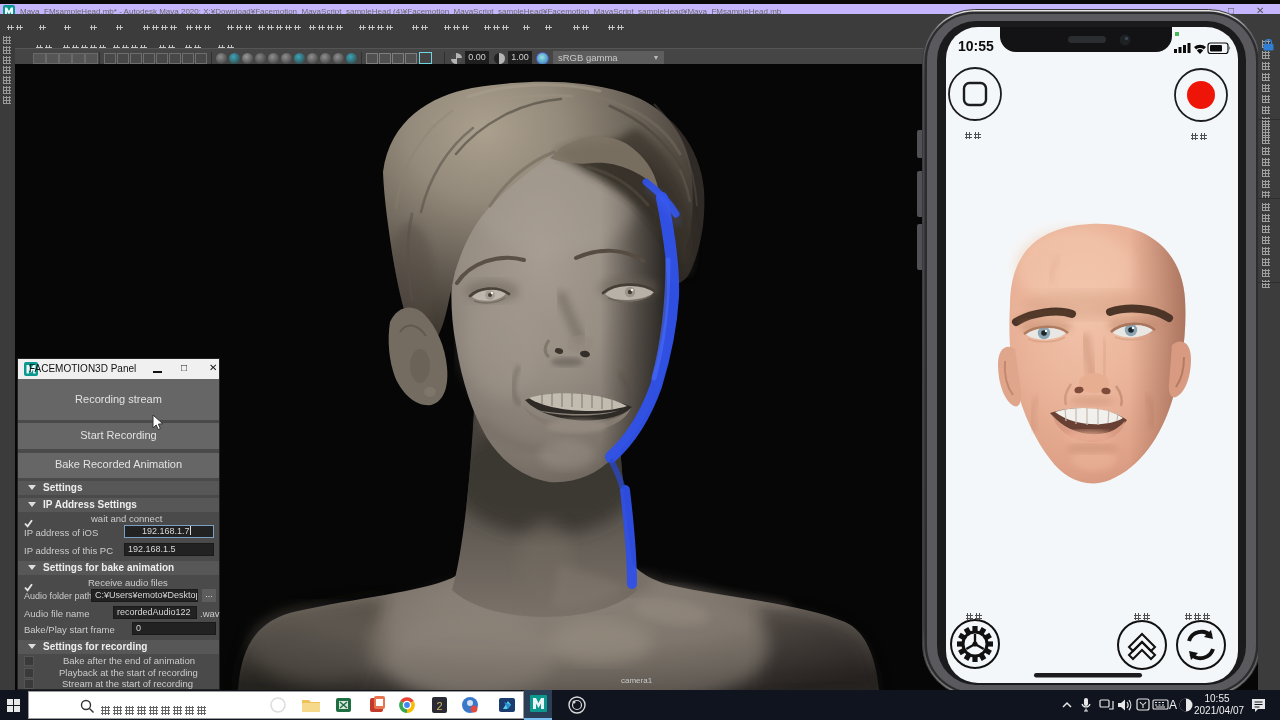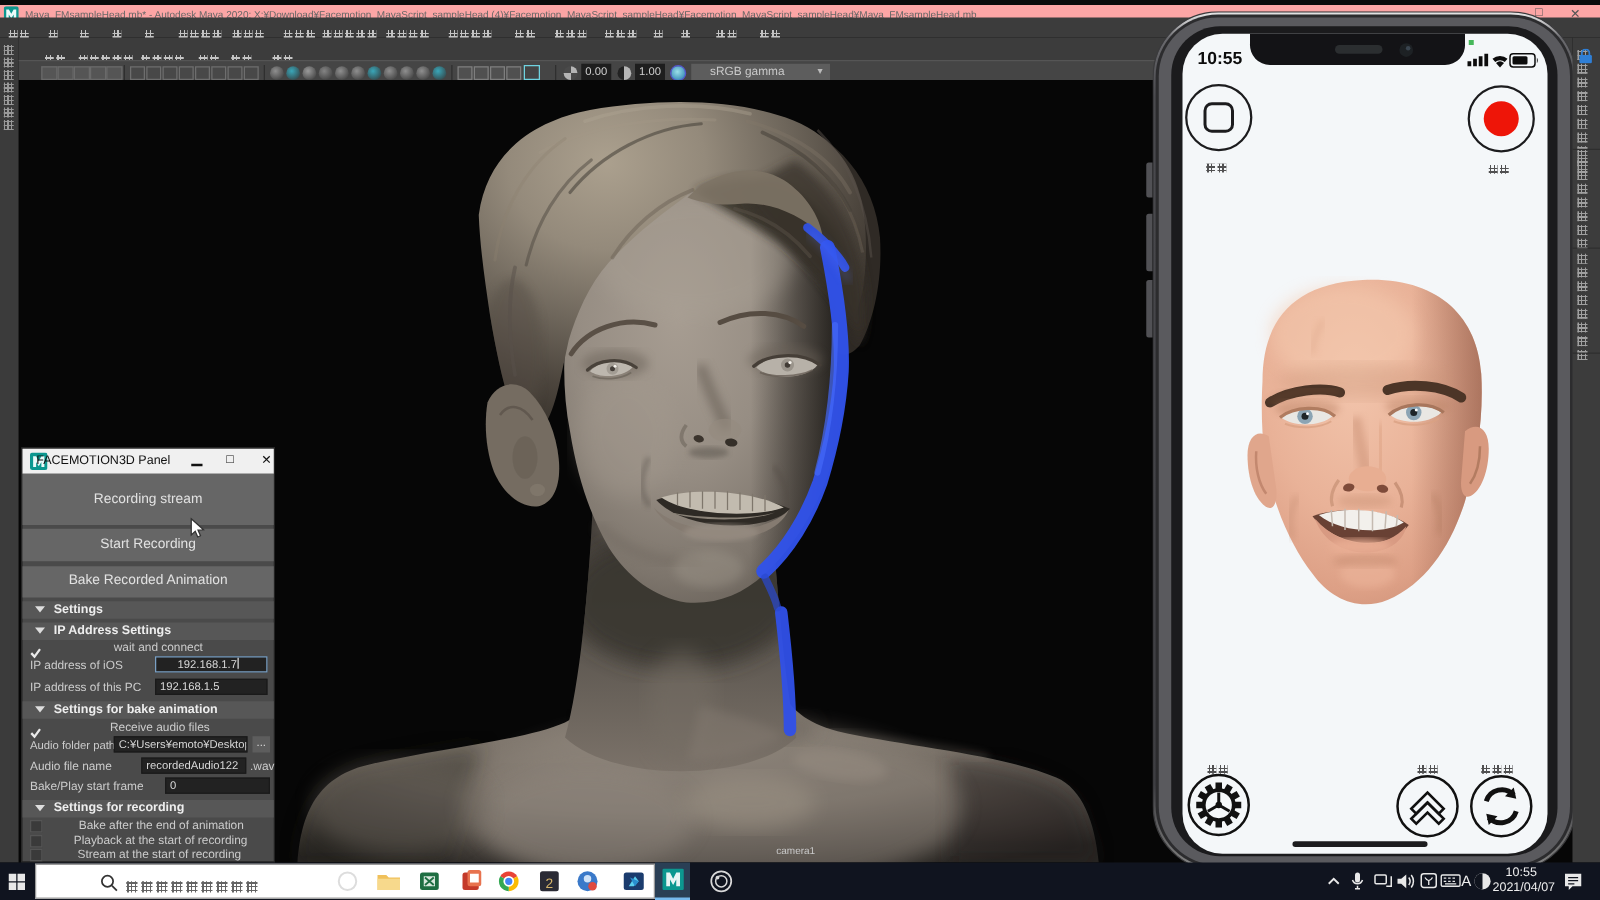--- a/index.html
+++ b/index.html
@@ -1,19 +1,19 @@
 <!DOCTYPE html>
 <html><head><meta charset="utf-8"><style>
 * {margin:0;padding:0}
 body {font-family:"Liberation Sans",sans-serif}
 #root {position:relative;width:1280px;height:720px;overflow:hidden;background:#0a0a0a}
 </style></head><body>
 <div id="root">
 
-<div style="position:absolute;left:0;top:4px;width:1280px;height:14px;background:#fca5a5">
+<div style="position:absolute;left:0;top:4px;width:1280px;height:14px;background:#c4b5fd">
  <svg style="position:absolute;left:3px;top:1px" width="12" height="12">
         <rect width="12" height="12" rx="2" fill="#0c978f"></rect>
         <path d="M2 10 V2.5 h2.1 l1.9 3.5 1.9 -3.5 H10 v7.5 H8 V6.5 L6 9.5 4 6.5 V10 z" fill="#eafaf9"></path>
       </svg>
  <span style="position:absolute;left:20px;top:3px;font-size:8px;color:#666;width:846px;overflow:hidden;white-space:nowrap;display:inline-block">Maya_FMsampleHead.mb* - Autodesk Maya 2020: X:¥Download¥Facemotion_MayaScript_sampleHead (4)¥Facemotion_MayaScript_sampleHead¥Facemotion_MayaScript_sampleHead¥Maya_FMsampleHead.mb</span>
  <span style="position:absolute;left:1228px;top:1px;font-size:10px;color:#555">□</span>
  <span style="position:absolute;left:1256px;top:1px;font-size:10px;color:#555">✕</span>
 </div>
 
 <div style="position:absolute;left:0;top:14px;width:1280px;height:16px;background:#3c3c3c">
@@ -89,21 +89,21 @@
       <div style="position:absolute;left:364px;top:4px;width:12px;height:11px;background:#505050;border:1px solid #7e7e7e;box-sizing:border-box"></div>
       <div style="position:absolute;left:377px;top:4px;width:12px;height:11px;background:#505050;border:1px solid #7e7e7e;box-sizing:border-box"></div>
       <div style="position:absolute;left:390px;top:4px;width:12px;height:11px;background:#505050;border:1px solid #7e7e7e;box-sizing:border-box"></div>
       <div style="position:absolute;left:404px;top:3px;width:13px;height:12px;background:#444;border:1px solid #6fd3e0;box-sizing:border-box"></div>
       <div style="position:absolute;left:429px;top:3px;width:1px;height:13px;background:#2f2f2f"></div>
       <div style="position:absolute;left:436px;top:4px;width:11px;height:11px;border-radius:6px;background:conic-gradient(#b5b5b5 0 90deg,#4a4a4a 90deg 180deg,#b5b5b5 180deg 270deg,#4a4a4a 270deg)"></div>
       <div style="position:absolute;left:450px;top:2px;width:24px;height:13px;background:#1e1e1e;color:#cfcfcf;font-size:9px;line-height:13px;text-align:center">0.00</div>
       <div style="position:absolute;left:479px;top:4px;width:11px;height:11px;border-radius:6px;background:linear-gradient(90deg,#222 0 50%,#b5b5b5 50% 100%)"></div>
       <div style="position:absolute;left:493px;top:2px;width:24px;height:13px;background:#1e1e1e;color:#cfcfcf;font-size:9px;line-height:13px;text-align:center">1.00</div>
       <div style="position:absolute;left:521px;top:3px;width:13px;height:13px;border-radius:7px;background:radial-gradient(circle at 45% 40%,#9adfe8,#2277aa);border:1px solid #55c;box-sizing:border-box"></div>
-      <div style="position:absolute;left:538px;top:2px;width:95px;height:13px;background:#5d5d5d;color:#c9c9c9;font-size:9.5px;line-height:13px;padding-left:15px;box-sizing:border-box">sRGB gamma</div>
+      <div style="position:absolute;left:538px;top:2px;width:95px;height:13px;background:#5d5d5d;color:#c9c9c9;font-size:9.5px;line-height:13px;padding-left:5px;box-sizing:border-box">sRGB gamma</div>
       <div style="position:absolute;left:633px;top:2px;width:16px;height:13px;background:#5d5d5d;color:#bbb;font-size:7px;line-height:13px;text-align:center">▼</div>
     </div>
 
 <div style="position:absolute;left:15px;top:64px;width:1243px;height:626px;background:#060606"></div>
 <svg style="position:absolute;left:0;top:0;z-index:1" width="1280" height="690" viewBox="0 0 1280 690">
 <defs>
 <radialGradient id="gFace" cx="0.40" cy="0.36" r="0.78">
  <stop offset="0" stop-color="#a79d92"></stop>
           <stop offset="0.45" stop-color="#968d83"></stop>
  <stop offset="0.75" stop-color="#7d756c"></stop>

